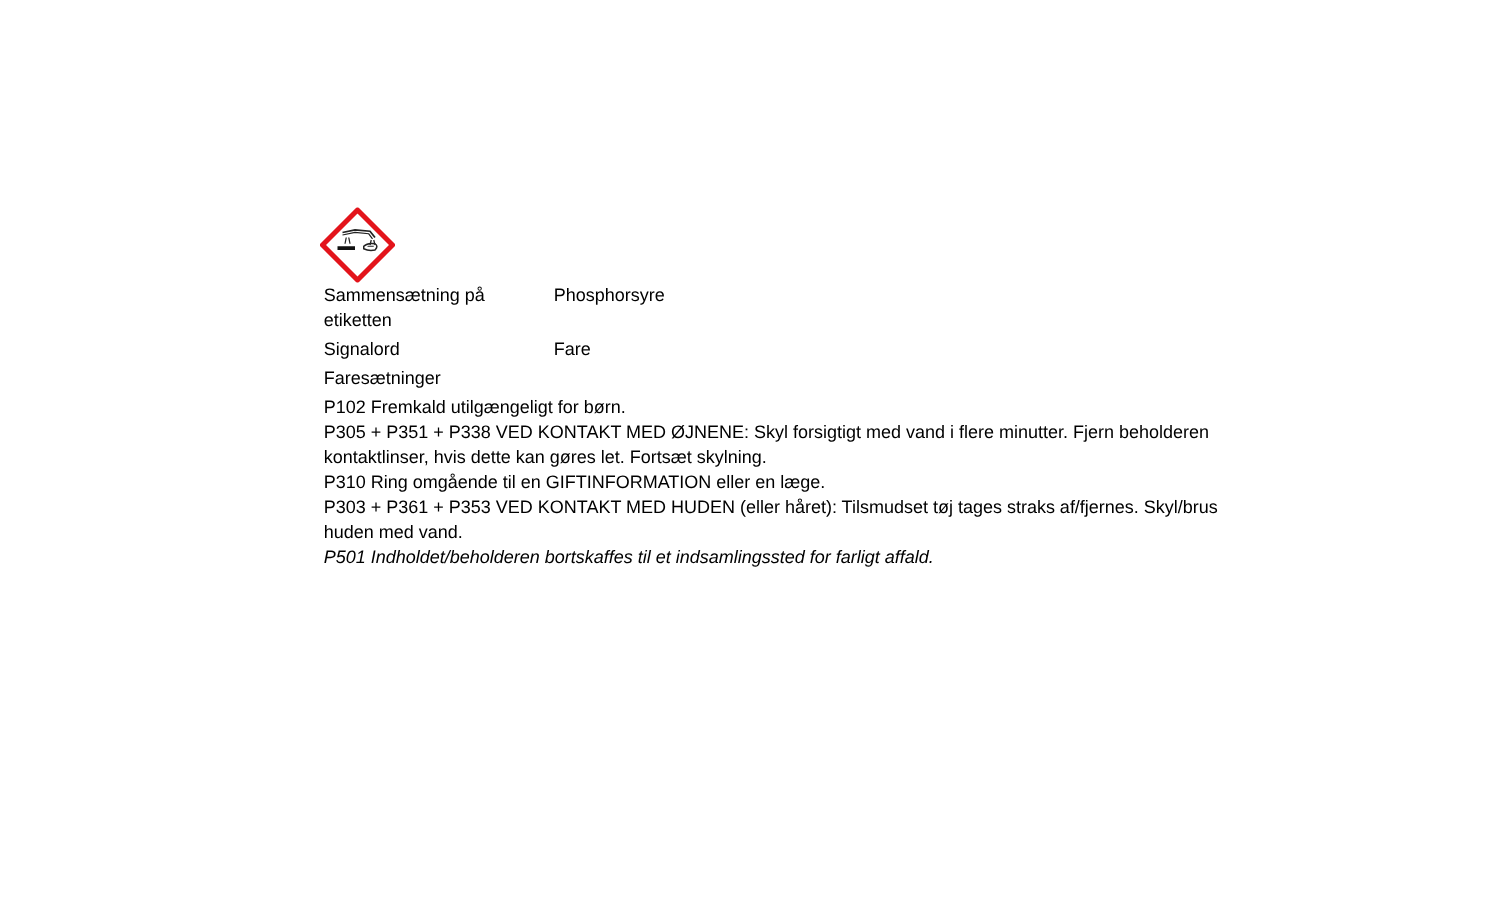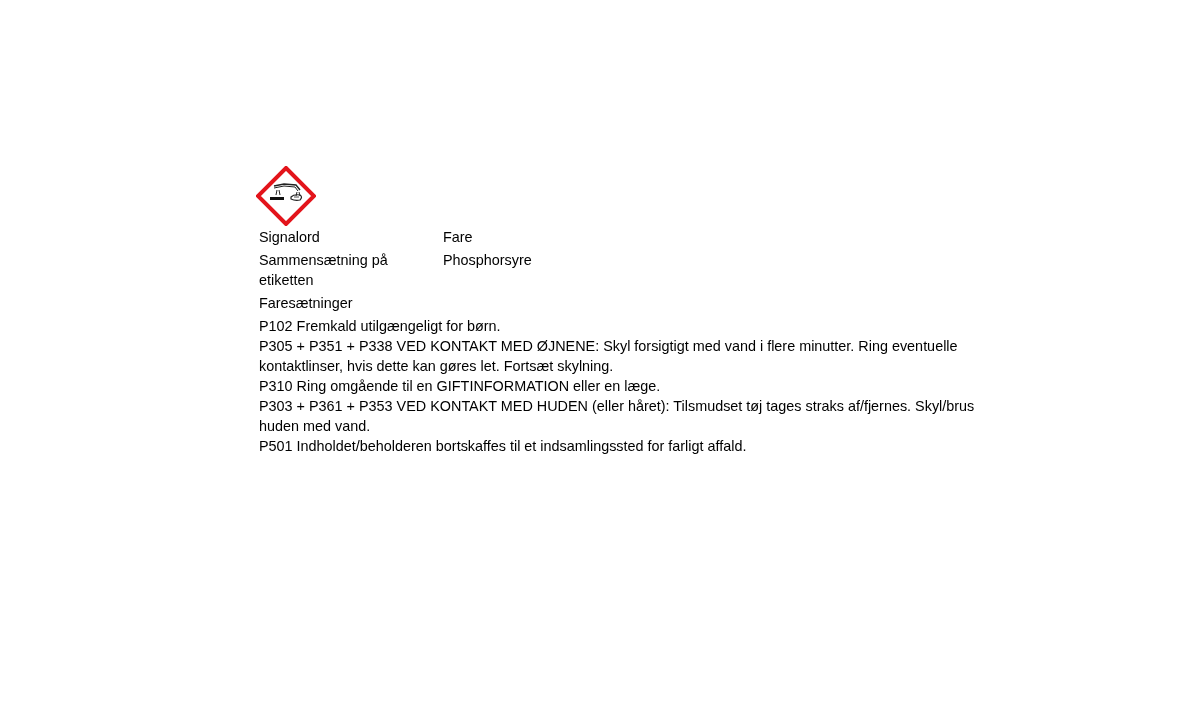--- a/index.html
+++ b/index.html
@@ -63,36 +63,36 @@
 
     <rect x="14" y="31" width="14" height="3" fill="#111"></rect>
 
     <path d="M35,31 Q38,28 44,29 Q47,31 44,34 Q39,35 35,33 Z" fill="none" stroke="#222" stroke-width="1.2"></path>
     <path d="M38,31 L43,31" stroke="#222" stroke-width="0.8"></path>
   </svg>
 </div>
 
 <div class="label-table">
   <div class="row">
+    <div class="key">Sammensætning på etiketten</div>
+    <div class="val">
+      <span class="stmt">Phosphorsyre</span>
+    </div>
+  </div>
+  <div class="row">
     <div class="key">Signalord</div>
     <div class="val">
       <span class="stmt">Fare</span>
-    </div>
-  </div>
-  <div class="row">
-    <div class="key">Sammensætning på etiketten</div>
-    <div class="val">
-      <span class="stmt">Phosphorsyre</span>
     </div>
   </div>
   <div class="row">
     <div class="key">Faresætninger</div>
   </div>
   <div class="row">
     <div class="val">
       <span class="stmt">P102 Fremkald utilgængeligt for børn.</span>
-      <span class="stmt">P305 + P351 + P338 VED KONTAKT MED ØJNENE: Skyl forsigtigt med vand i flere minutter. Ring eventuelle kontaktlinser, hvis dette kan gøres let. Fortsæt skylning.</span>
+      <span class="stmt">P305 + P351 + P338 VED KONTAKT MED ØJNENE: Skyl forsigtigt med vand i flere minutter. Fjern beholderen kontaktlinser, hvis dette kan gøres let. Fortsæt skylning.</span>
       <span class="stmt">P310 Ring omgående til en GIFTINFORMATION eller en læge.</span>
       <span class="stmt">P303 + P361 + P353 VED KONTAKT MED HUDEN (eller håret): Tilsmudset tøj tages straks af/fjernes. Skyl/brus huden med vand.</span>
-      <span class="stmt" style="width:560px;">P501 Indholdet/beholderen bortskaffes til et indsamlingssted for farligt affald.</span>
+      <span class="stmt" style="width:560px;font-style:italic;">P501 Indholdet/beholderen bortskaffes til et indsamlingssted for farligt affald.</span>
     </div>
   </div>
 </div>
 
 </body></html>

